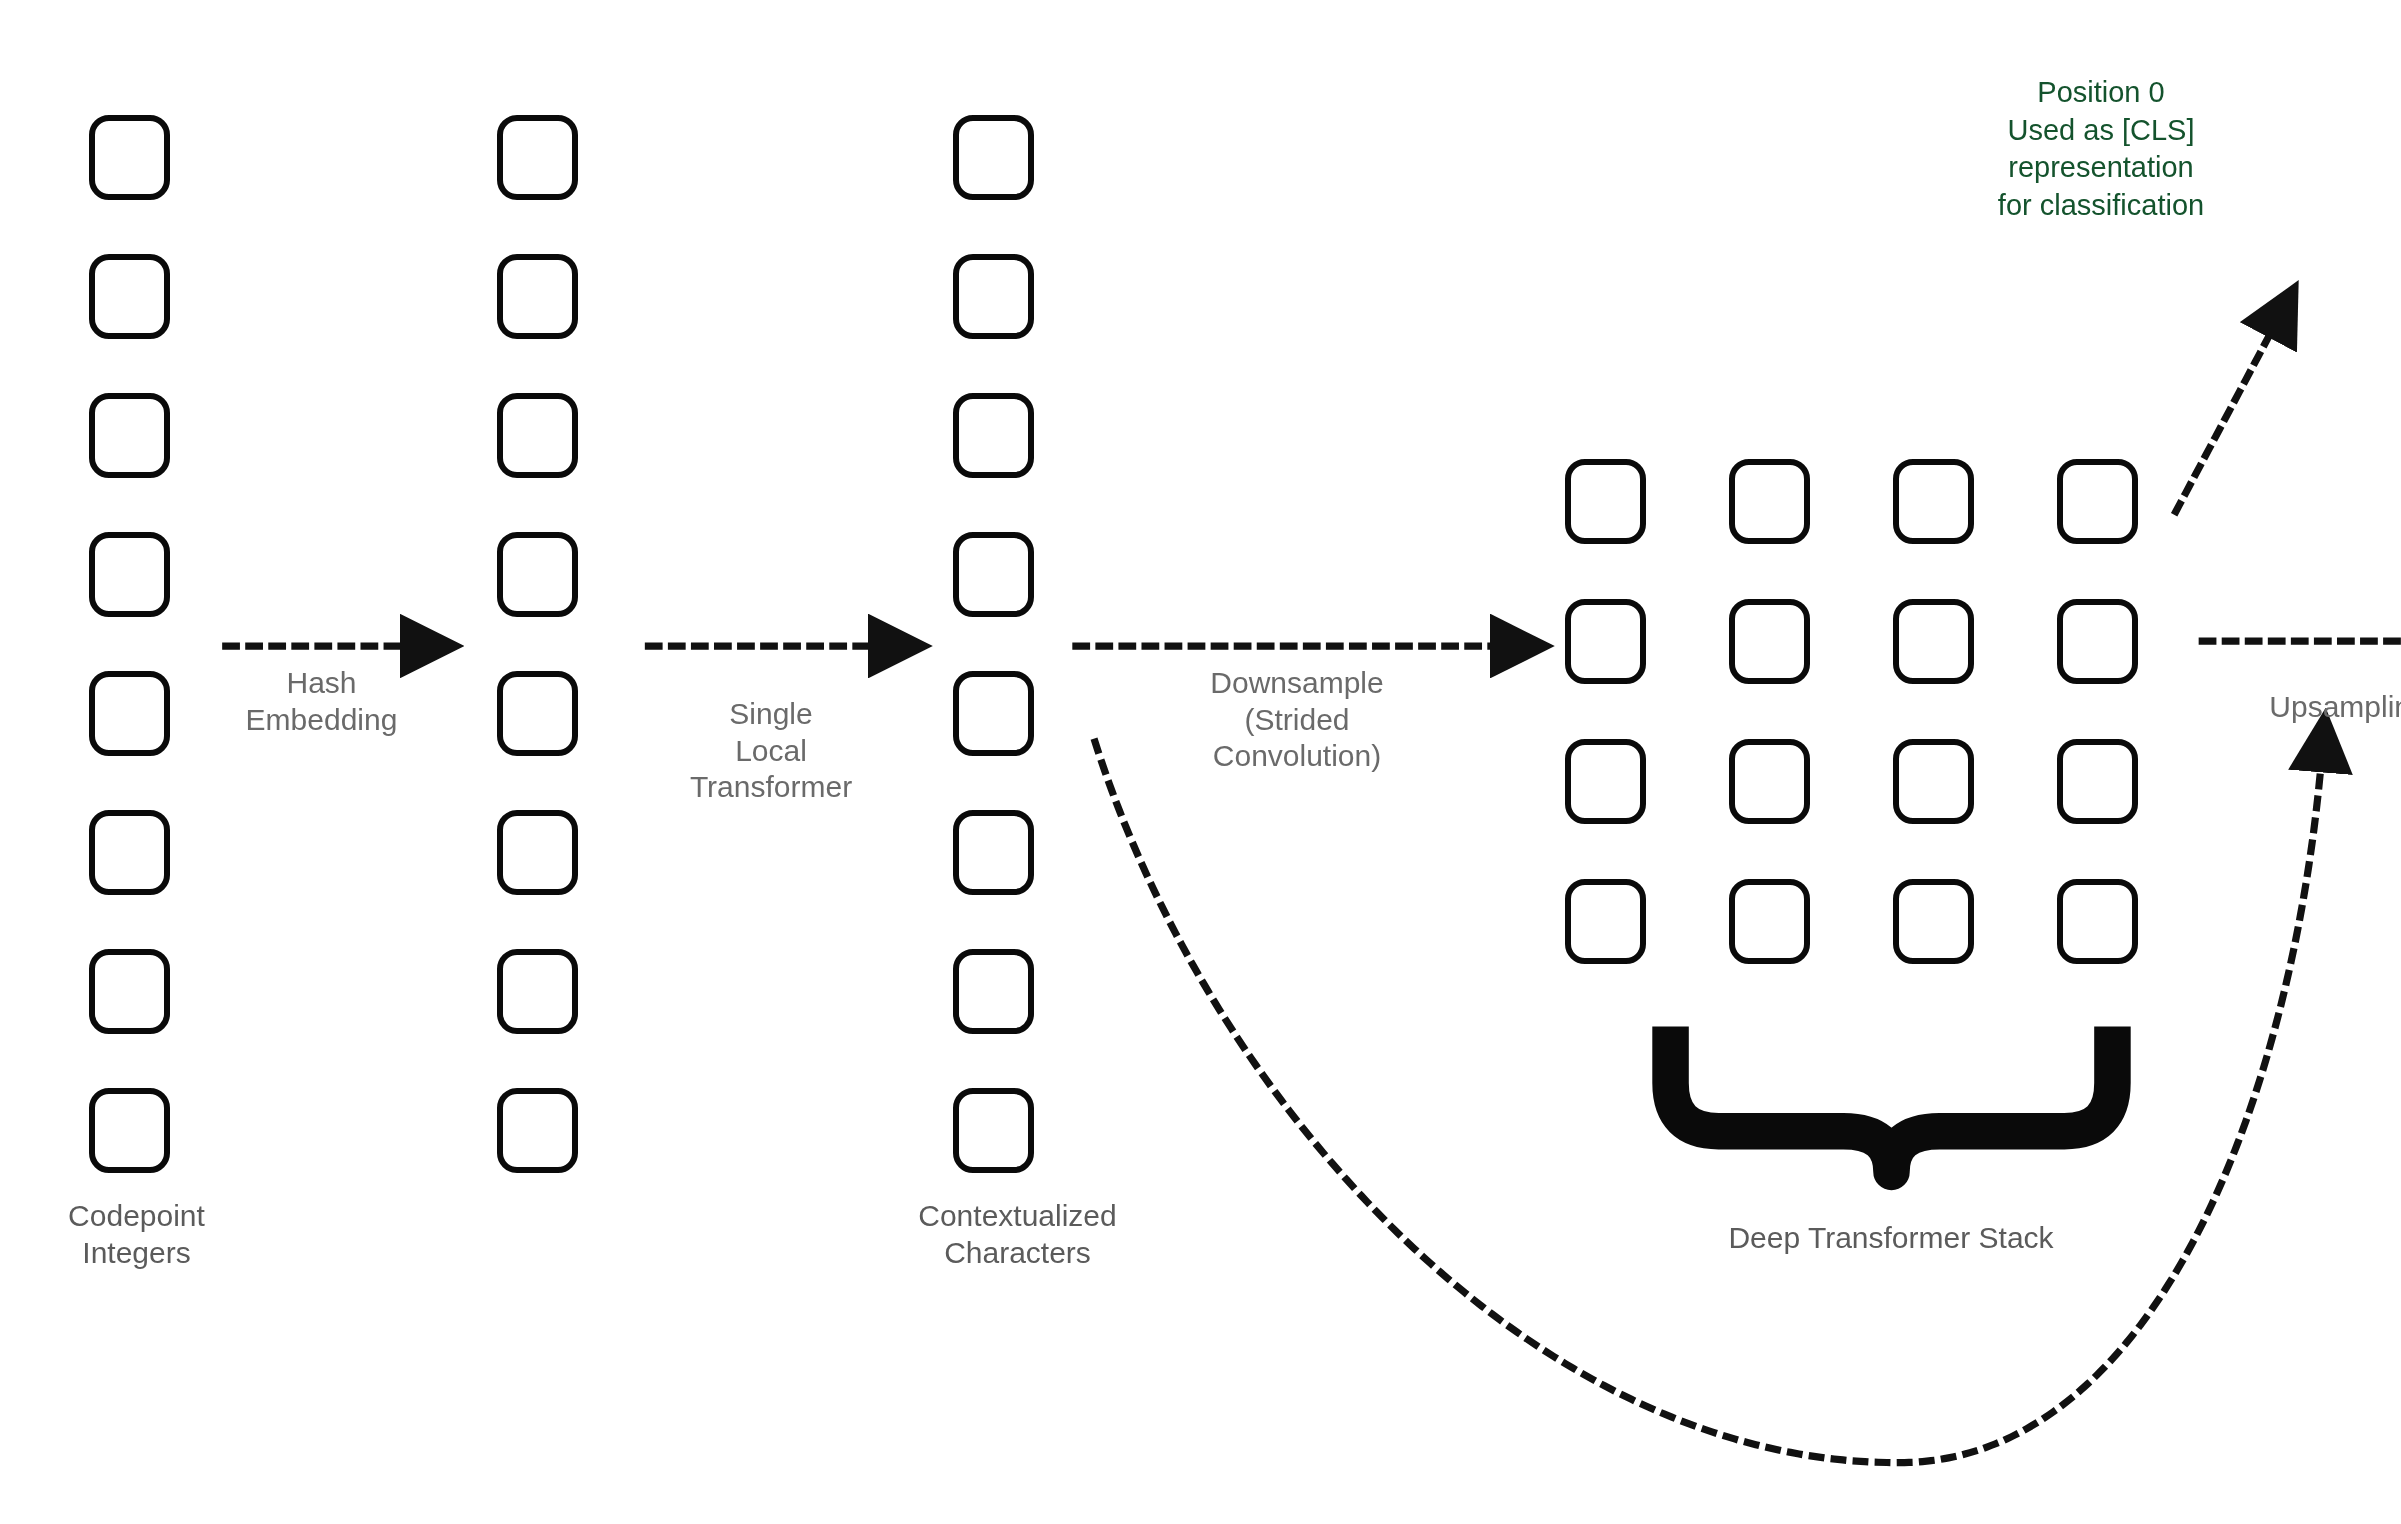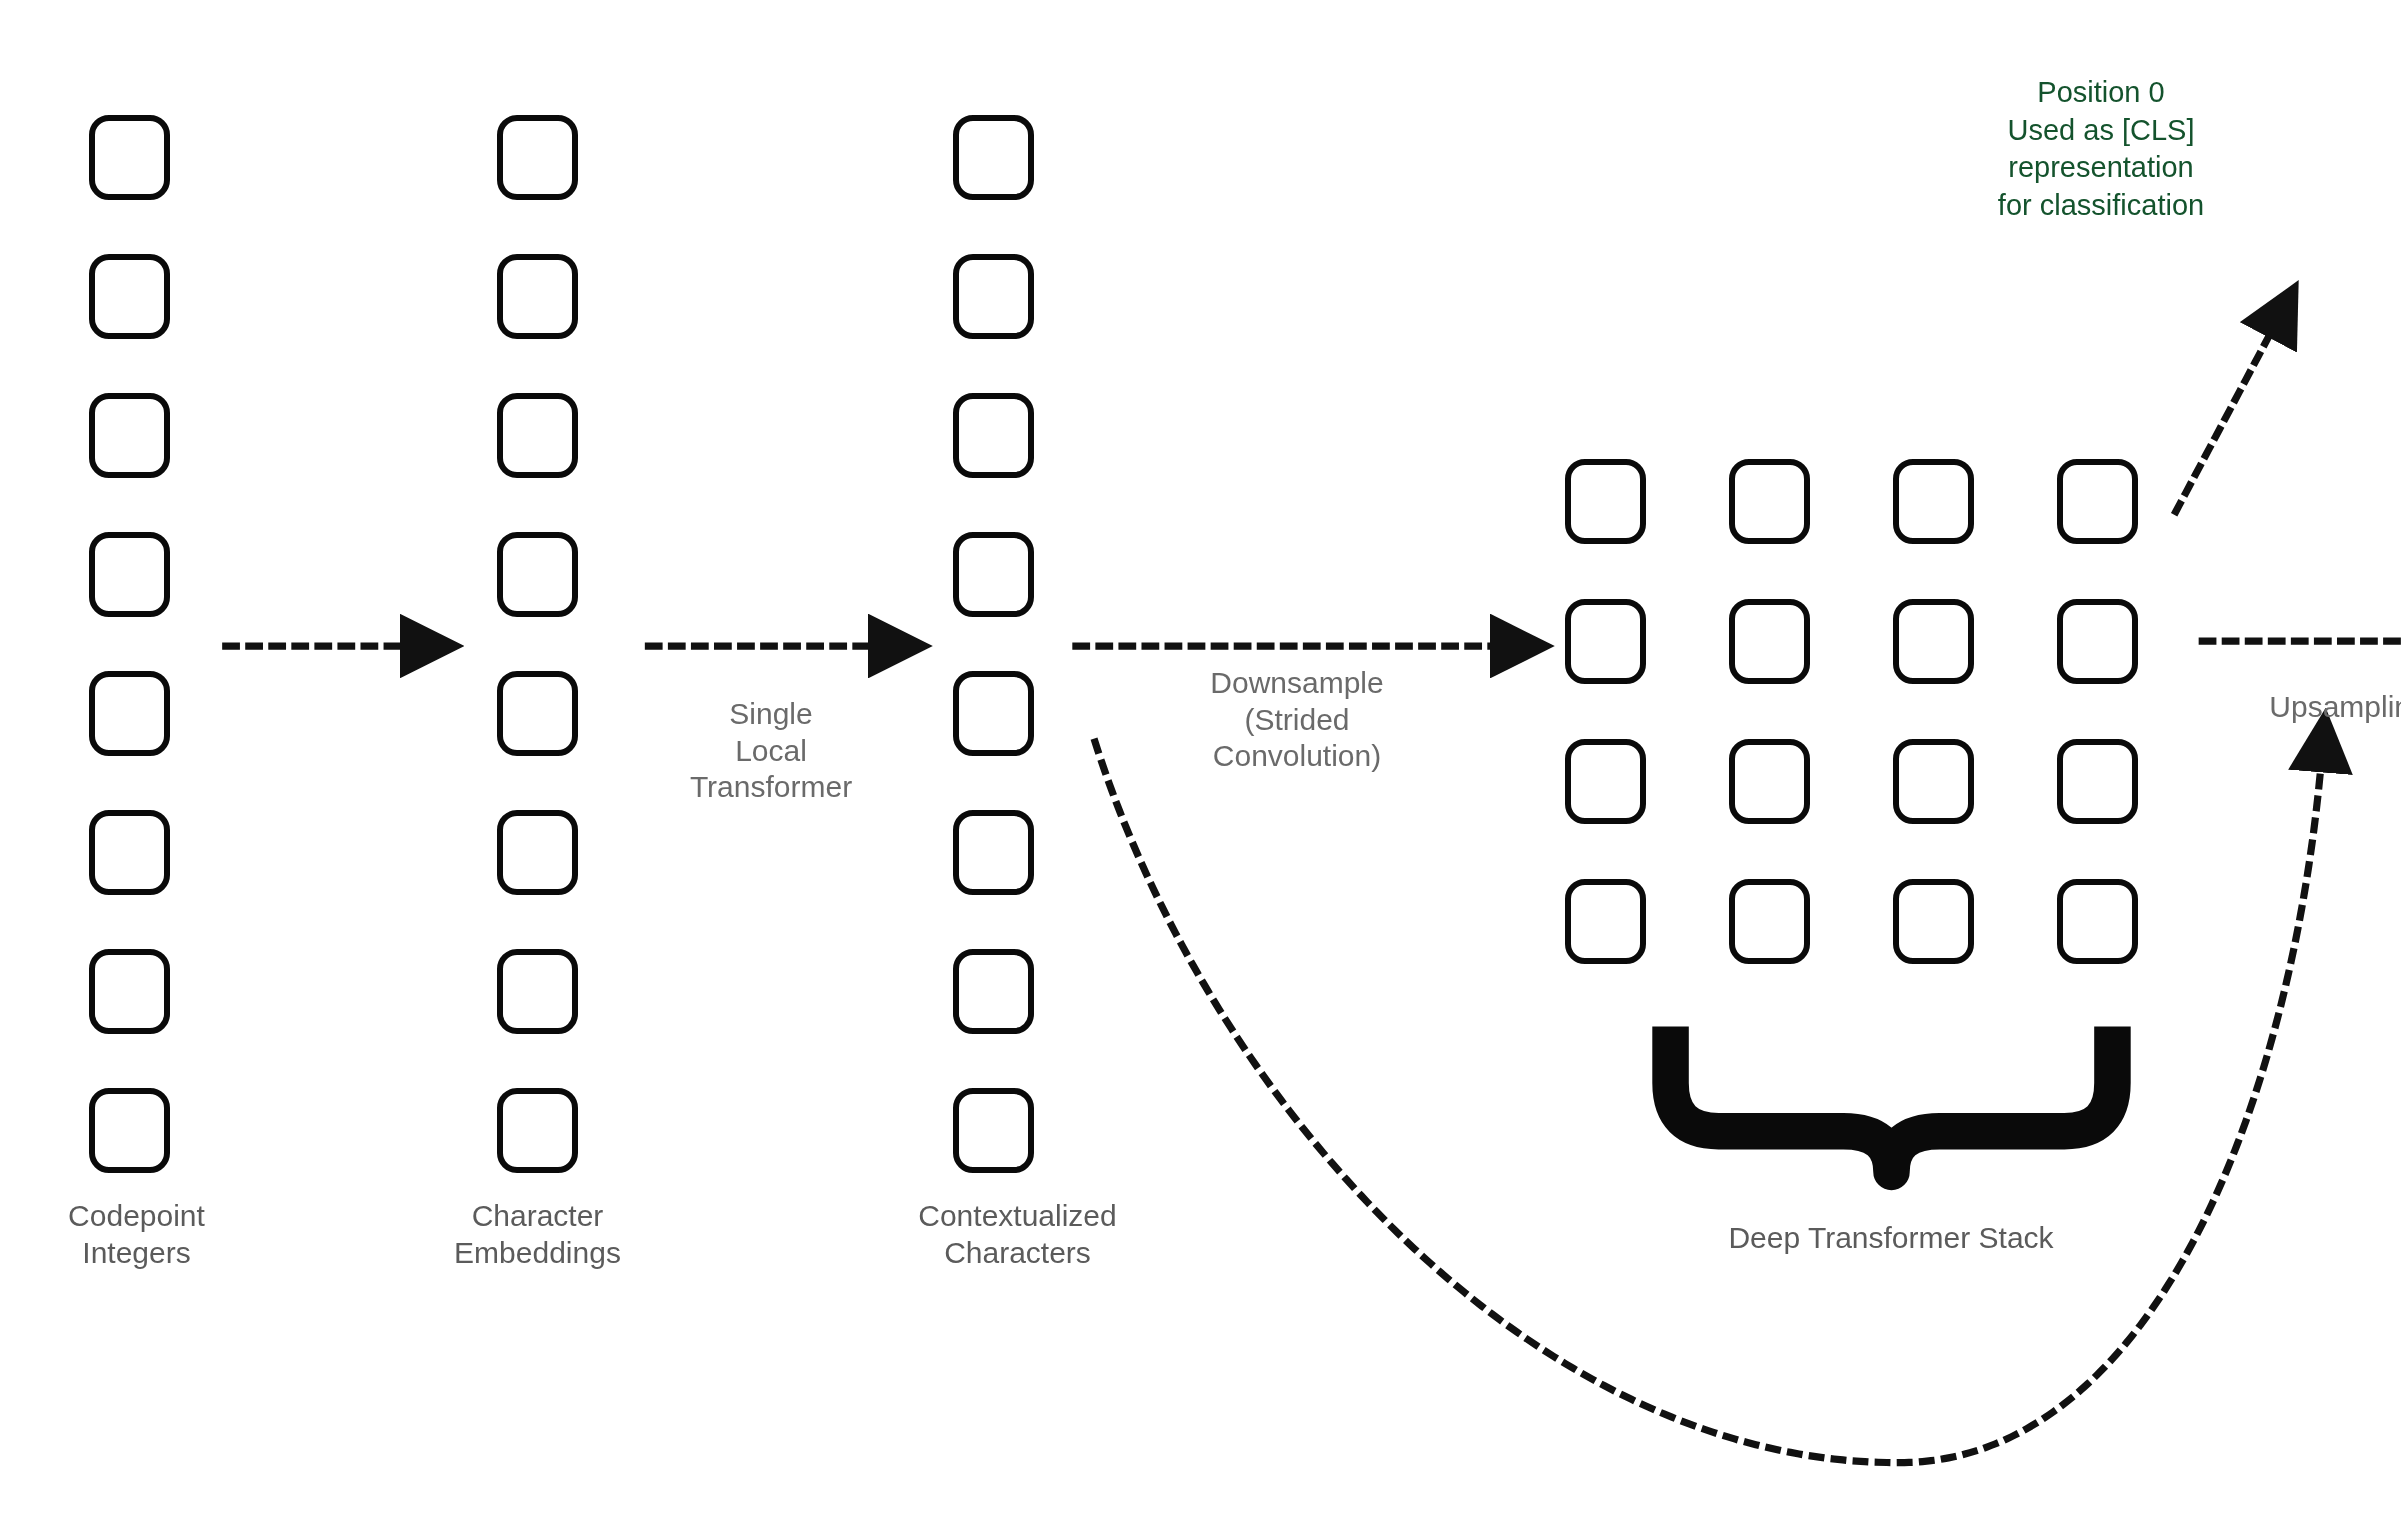--- a/index.html
+++ b/index.html
@@ -133,22 +133,20 @@
   <div class="col" style="left:497px;top:115px;">
     <div class="cell"></div>
     <div class="cell"></div>
     <div class="cell"></div>
     <div class="cell"></div>
     <div class="cell"></div>
     <div class="cell"></div>
     <div class="cell"></div>
     <div class="cell"></div>
   </div>
-  <div class="caption" style="left:348px;top:1198px;width:379px;">Character
-Embeddings</div>
 
   <div class="col" style="left:953px;top:115px;">
     <div class="cell"></div>
     <div class="cell"></div>
     <div class="cell"></div>
     <div class="cell"></div>
     <div class="cell"></div>
     <div class="cell"></div>
     <div class="cell"></div>
     <div class="cell"></div>
@@ -172,20 +170,22 @@
     <div class="gcell"></div>
     <div class="gcell"></div>
     <div class="gcell"></div>
     <div class="gcell"></div>
   </div>
   <div class="caption" style="left:1603px;top:1220px;width:576px;">Deep Transformer Stack</div>
 
   <div class="caption" style="left:2370px;top:1198px;width:475px;">Concatenated
 Representations</div>
 
+  <div class="arrowlabel" style="left:199px;top:665px;width:245px;">Hash
+Embedding</div>
 
   <div class="arrowlabel" style="left:646px;top:696px;width:250px;">Single
 Local
 Transformer</div>
 
   <div class="arrowlabel" style="left:1124px;top:665px;width:346px;">Downsample
 (Strided
 Convolution)</div>
 
   <div class="arrowlabel" style="left:2190px;top:689px;width:317px;">Upsampling</div>

